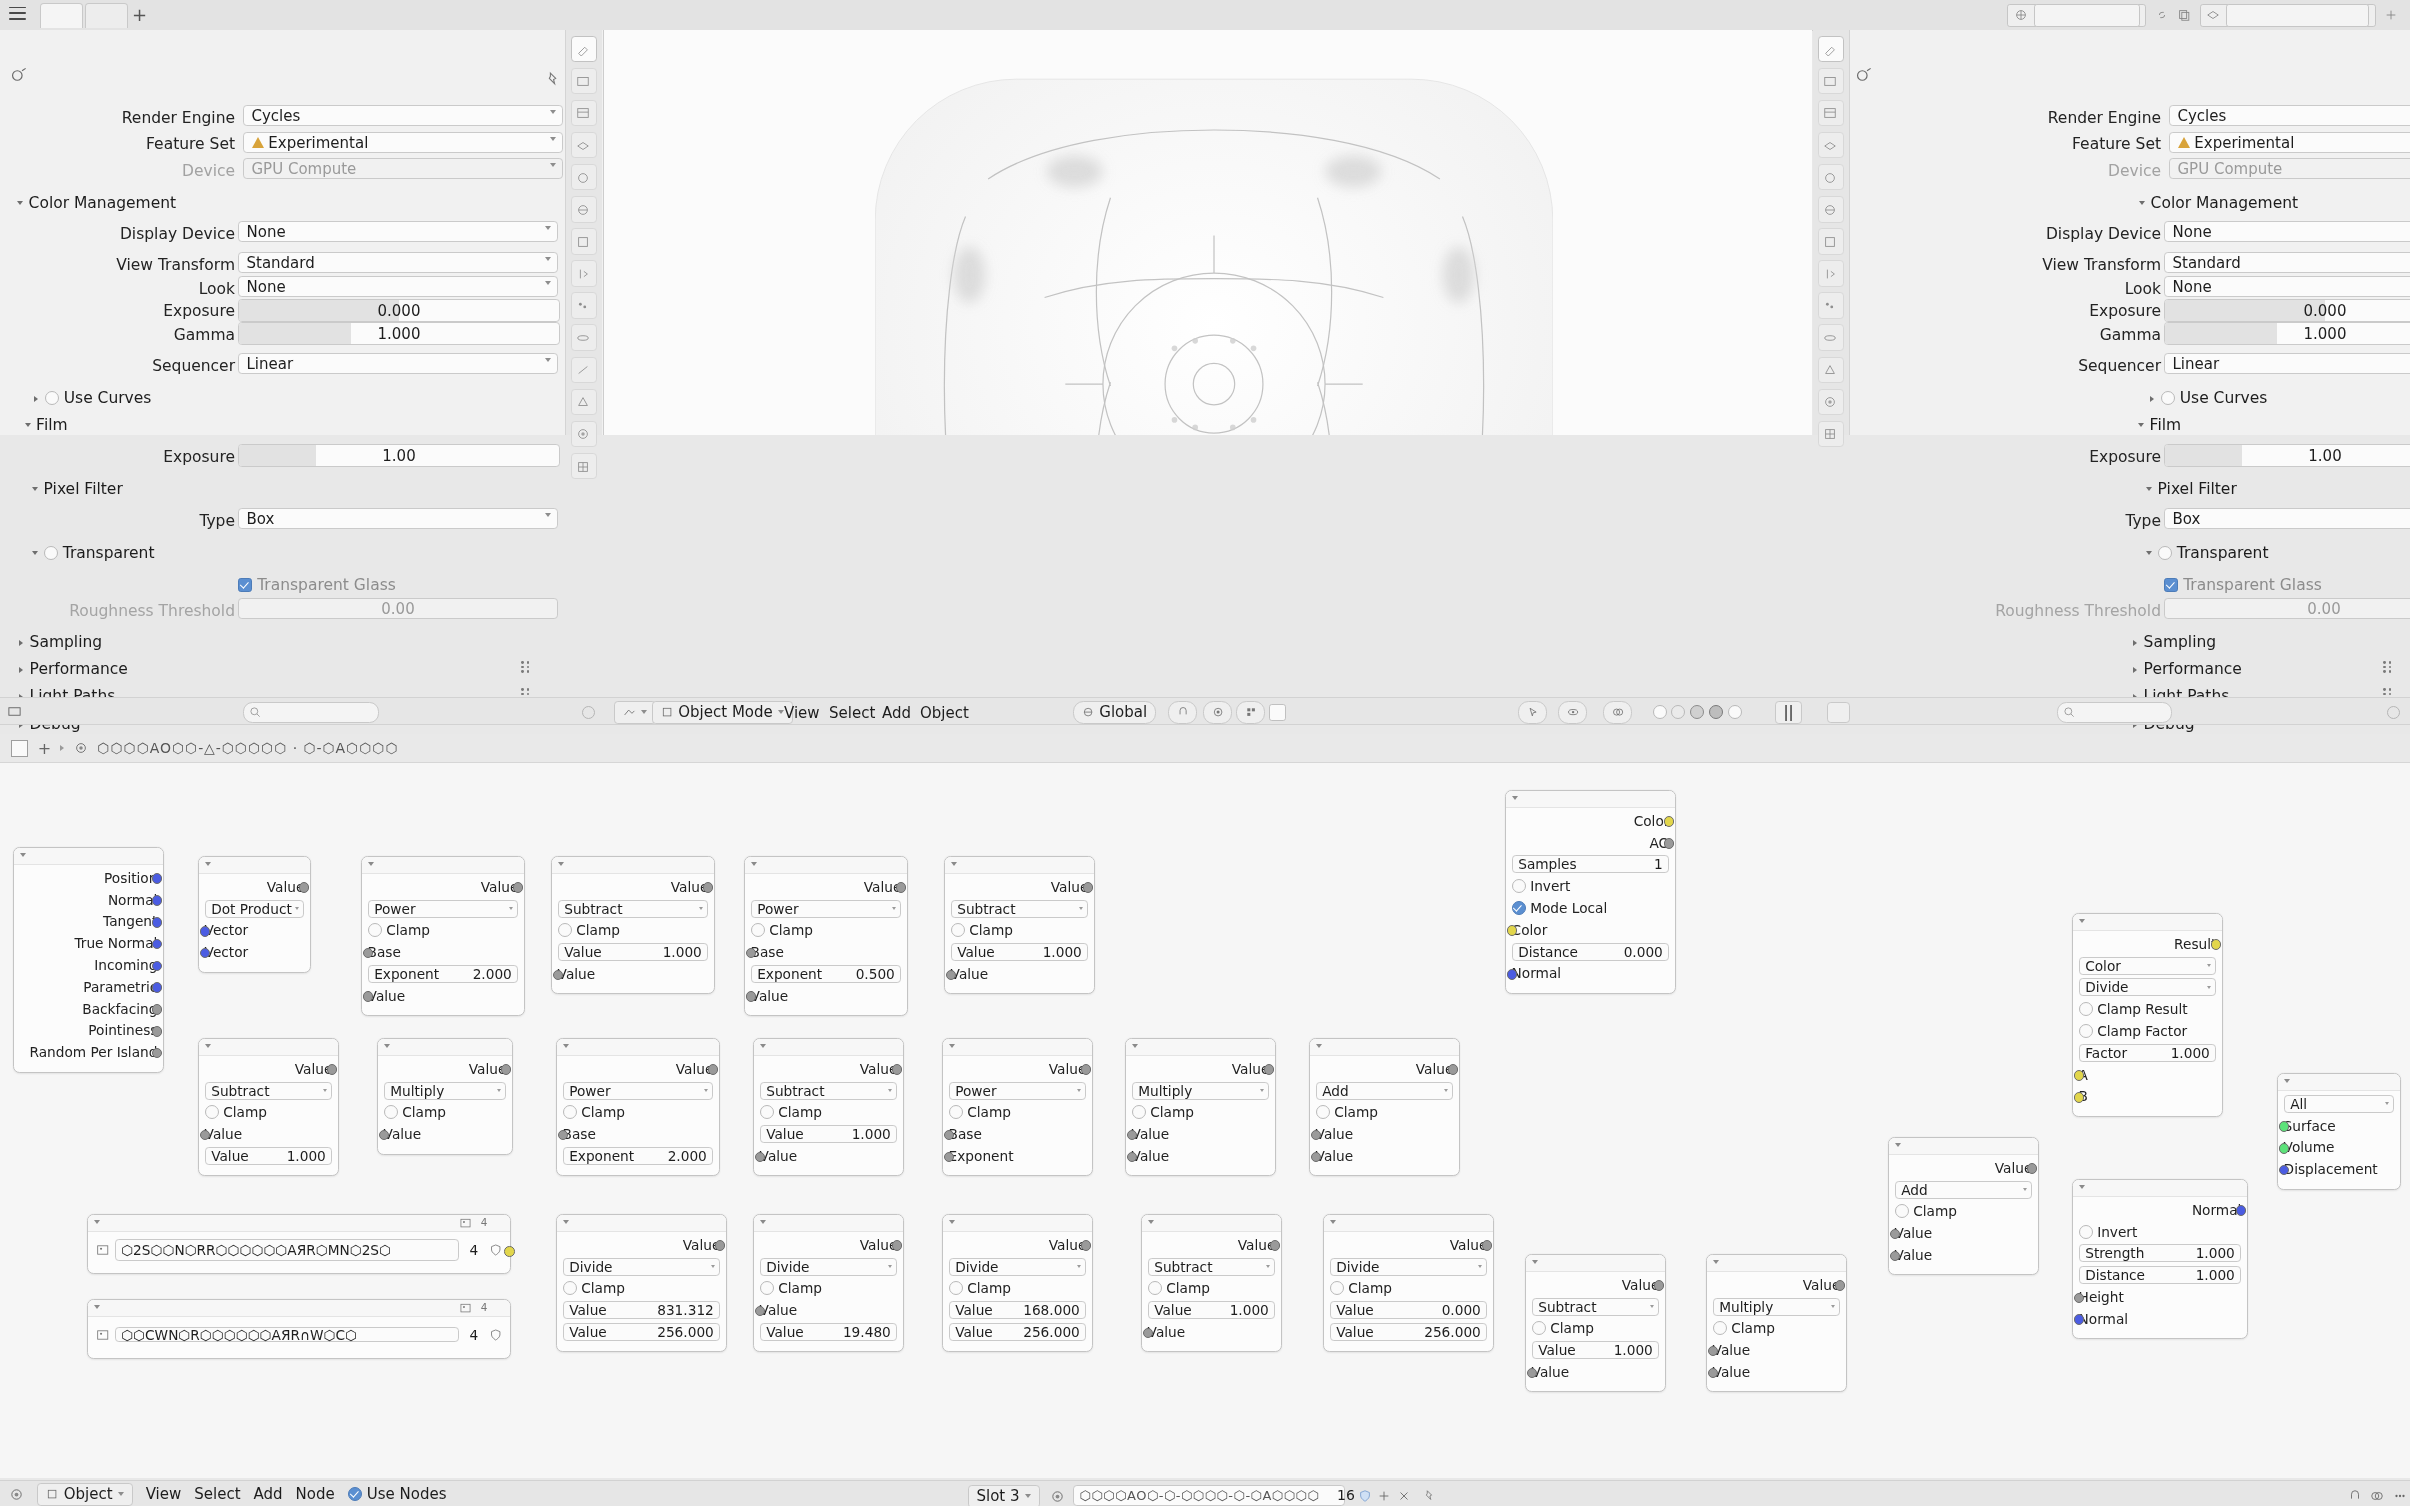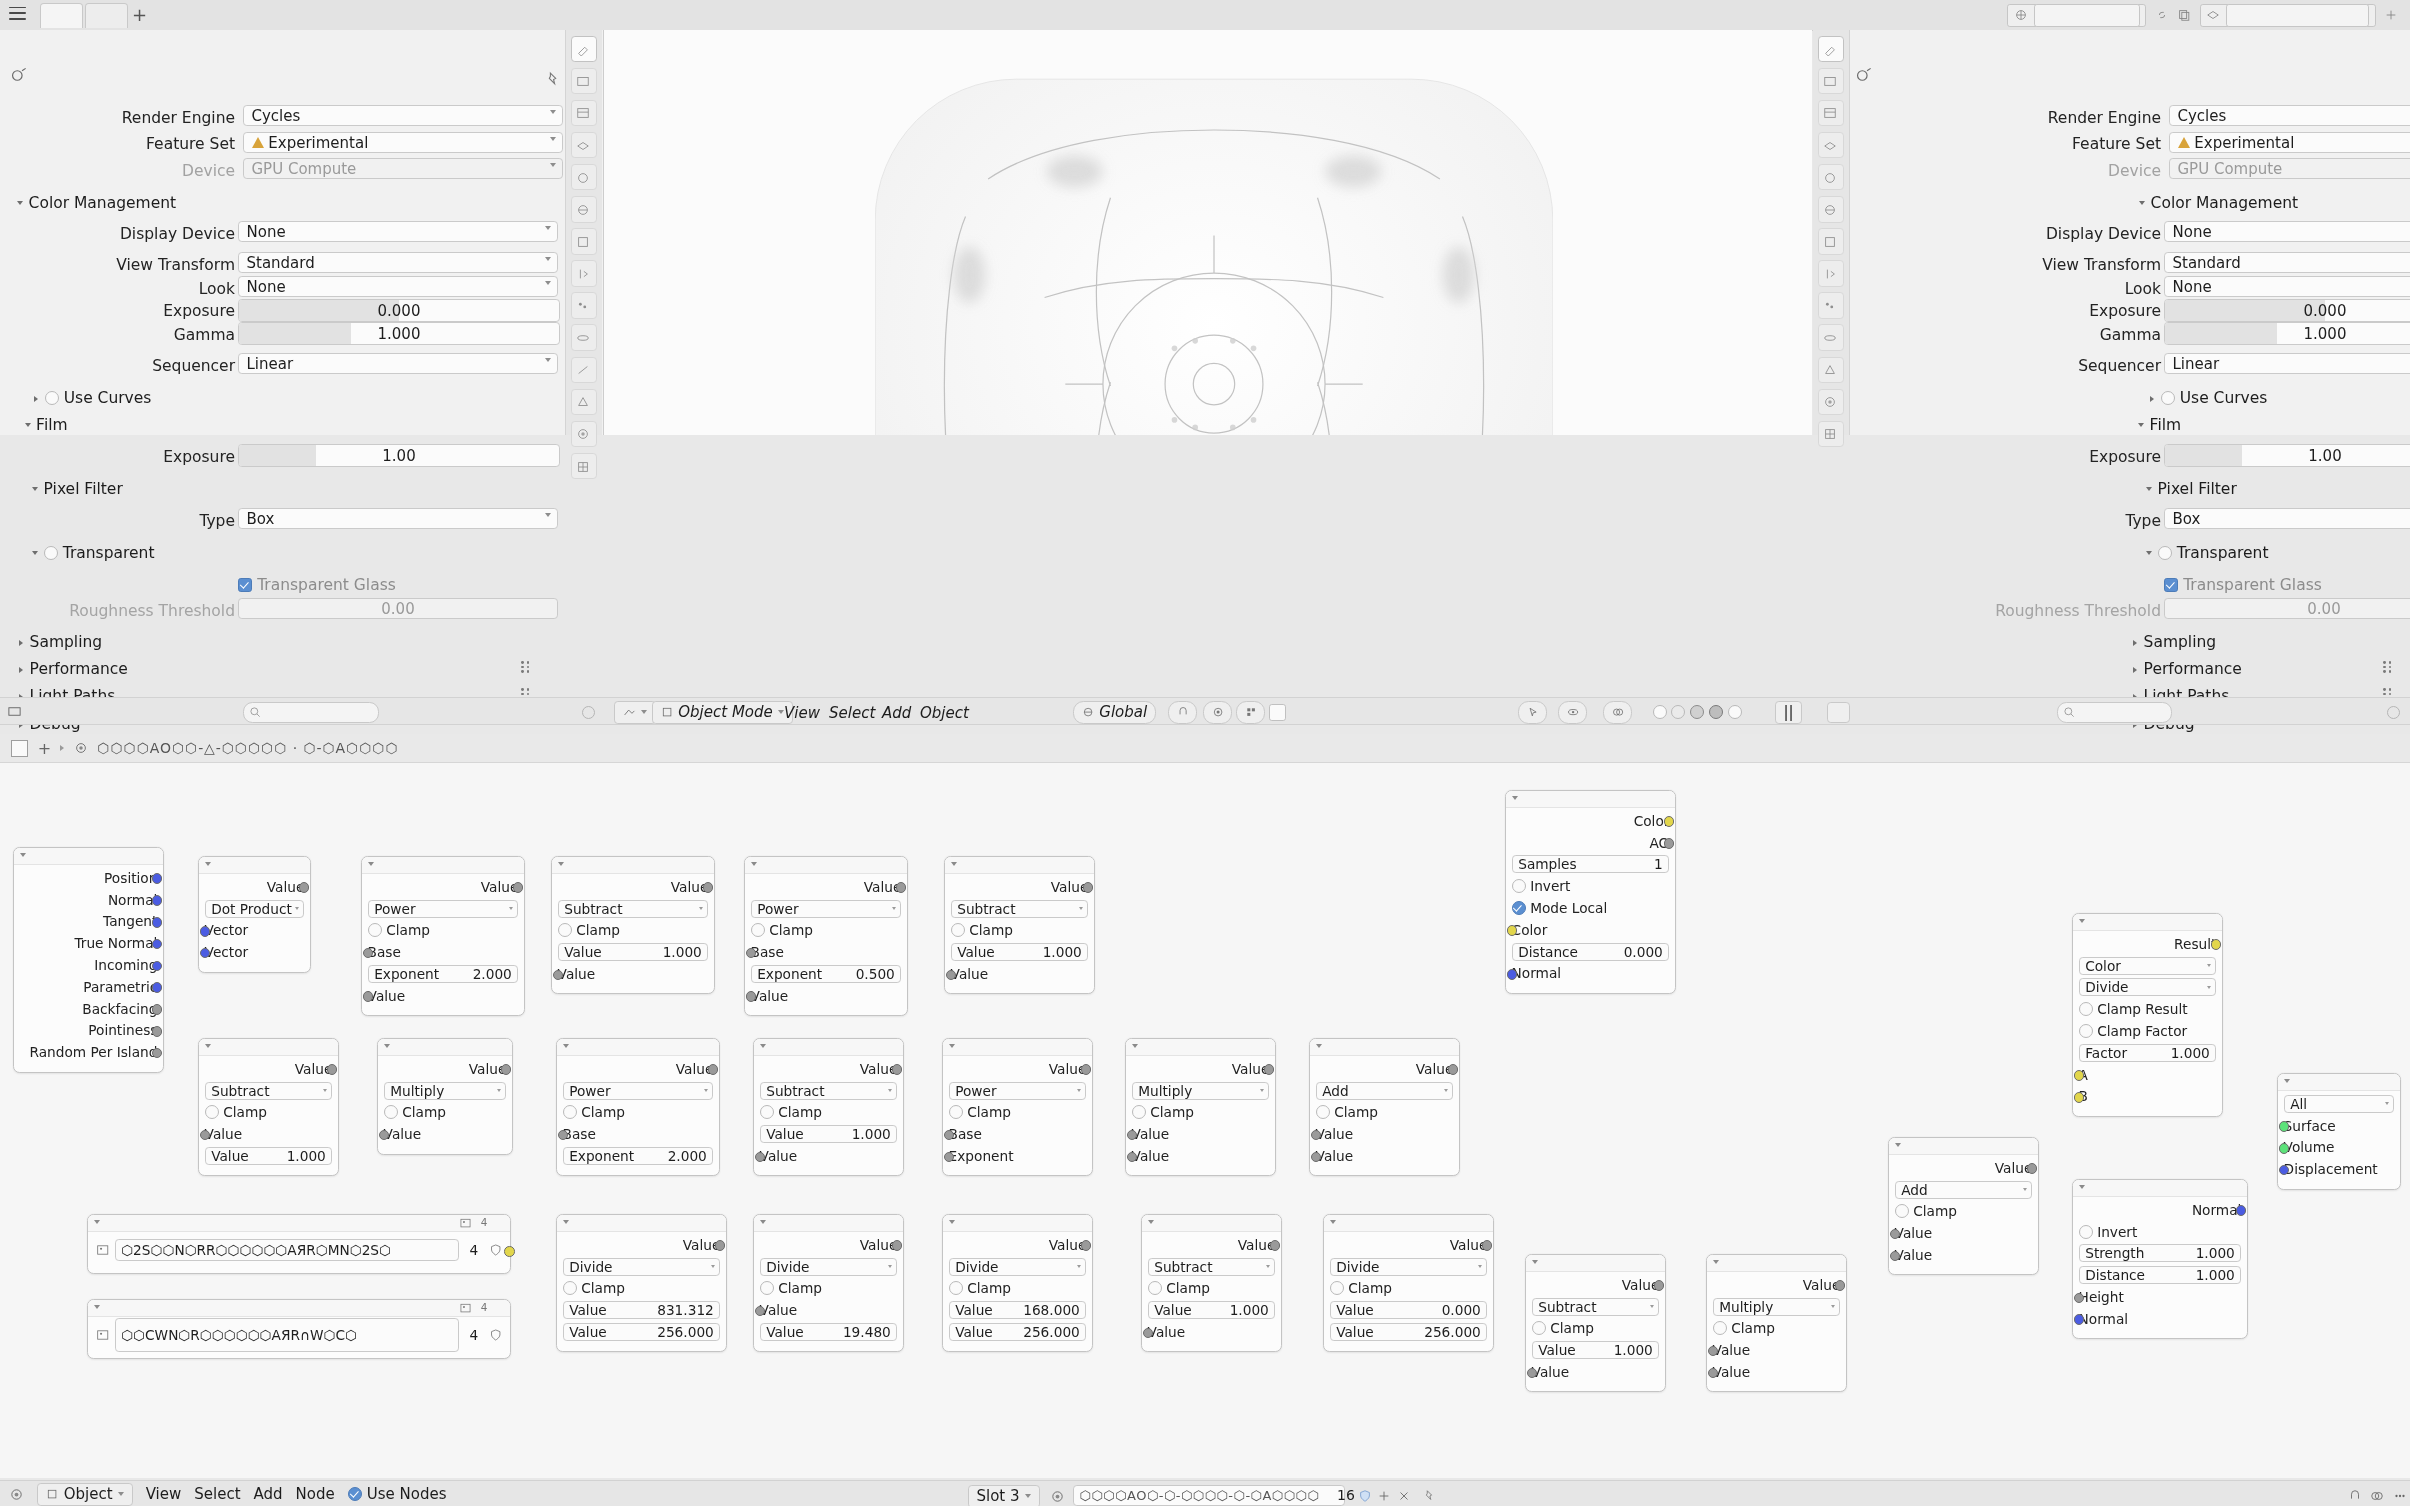--- a/index.html
+++ b/index.html
@@ -44,21 +44,21 @@
   .chk{display:inline-block;width:12.2px;height:12.2px;border:0.9px solid #b9b9b9;border-radius:2.8px;background:#fafafa;vertical-align:-1.9px;}
   .chk.on{background:#5b8fd1;border-color:#4d7cb8;position:relative;}
   .chk.on:after{content:"";position:absolute;left:2.8px;top:0.9px;width:3.8px;height:6.6px;border:solid #fff;border-width:0 1.9px 1.9px 0;transform:rotate(42deg);}
   .radio{display:inline-block;width:12.2px;height:12.2px;border:0.9px solid #b9b9b9;border-radius:50%;background:#fafafa;vertical-align:-1.9px;}
   .warn{display:inline-block;width:0;height:0;border-left:6.6px solid transparent;border-right:6.6px solid transparent;border-bottom:11.3px solid #d8a33a;vertical-align:-1.9px;}
 
   
   .viewport{position:absolute;left:604px;top:30px;width:1208px;height:405px;background:#fbfbfb;overflow:hidden;}
   .render{position:absolute;left:271px;top:36px;width:678px;height:640px;}
 
-  .status{position:absolute;height:26px;background:#e6e6e6;border-top:0.9px solid #d2d2d2;border-bottom:0.9px solid #d2d2d2;display:flex;align-items:center;font-style:italic;}
+  .status{position:absolute;height:26px;background:#e6e6e6;border-top:0.9px solid #d2d2d2;border-bottom:0.9px solid #d2d2d2;display:flex;align-items:center;}
   .btn{height:21px;border:0.9px solid #c9c9c9;background:#efefef;border-radius:3.8px;display:flex;align-items:center;padding:0 7.5px;font-size:15px;gap:5.6px;}
   .btn.round{border-radius:10.4px;}
 
   
   .nodearea{position:absolute;left:0;top:734px;width:2411px;height:744px;background:#f6f6f6;}
   .nebar{position:absolute;left:0;top:0;width:2411px;height:28px;background:#e9e9e9;border-bottom:0.9px solid #d6d6d6;display:flex;align-items:center;gap:9.4px;padding-left:11.3px;}
   .breadcrumb{font-size:14px;color:#555;letter-spacing:0.9px;}
 
   .node{position:absolute;background:#fcfcfc;border:0.9px solid #c4c4c4;border-radius:6.6px;box-shadow:0 0.9px 1.9px rgba(0,0,0,.08);font-size:13.7px;}
   .node .nh{height:16px;border-bottom:0.9px solid #e4e4e4;border-radius:5.6px 5.6px 0 0;background:#f7f7f7;position:relative;}
@@ -1267,21 +1267,21 @@
             <circle cx="6" cy="6.5" r="1.3" fill="#777"></circle>
           </svg>
         <span style="position:absolute;right:22.6px;top:0.9px;font-size:10.4px;color:#777;">4</span>
       </div>
       <div class="body" style="padding:5.6px 7.5px 7.5px 7.5px;">
         <div class="nrow" style="height:24.5px;">
           <svg width="16" height="16" viewBox="0 0 16 16" style="margin-right:5.6px;">
               <rect x="2" y="3" width="12" height="10" fill="none" stroke="#777"></rect>
               <circle cx="6" cy="6.5" r="1.3" fill="#777"></circle>
             </svg>
-          <div class="nfield" style="height:34px;">
+          <div class="nfield" style="height:15px;">
               <span>⬡⬡CWN⬡R⬡⬡⬡⬡⬡⬡AЯR∩W⬡C⬡</span>
             </div>
           <div style="width:36px;text-align:center;">4</div>
           <svg width="16" height="16" viewBox="0 0 16 16">
               <path d="M8 2l5 2v4c0 3-5 6-5 6s-5-3-5-6V4z" fill="none" stroke="#777"></path>
             </svg>
         </div>
       </div>
     </div>
 

